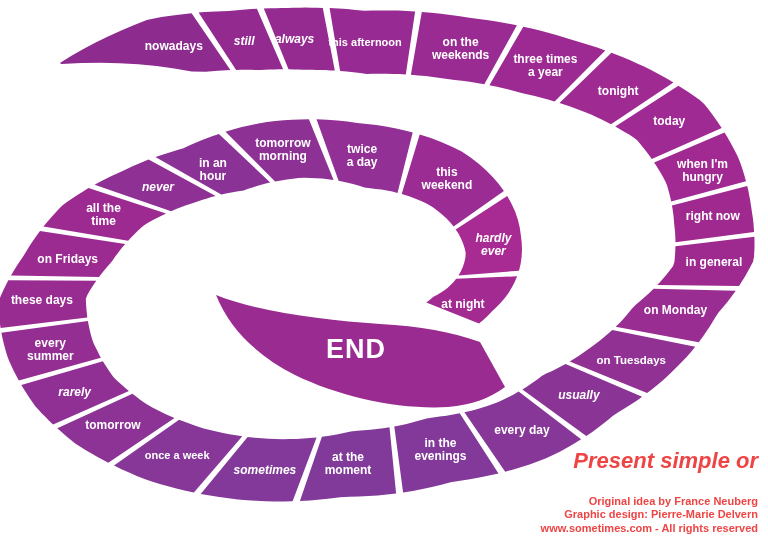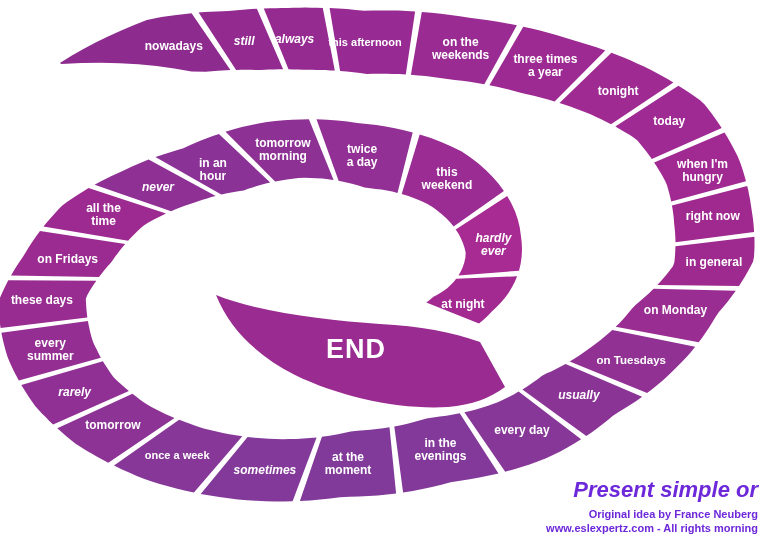--- a/index.html
+++ b/index.html
@@ -6,21 +6,21 @@
   #stage{position:relative;width:768px;height:543px;background:#fff;overflow:hidden;
          font-family:"Liberation Sans", sans-serif;}
   #board{position:absolute;left:0;top:0;}
   .seg-label{fill:#ffffff;font-weight:bold;text-anchor:middle;
              font-family:"Liberation Sans", sans-serif;}
   .seg-label.it{font-style:italic;}
   #title-block{position:absolute;right:10px;bottom:8px;text-align:right;}
   .title-line{font-weight:bold;font-style:italic;font-size:22px;line-height:24px;
               letter-spacing:0px;}
   .credit-line{font-weight:bold;font-size:11px;line-height:13.5px;margin-top:0;}
-  .credits{margin-top:6px;}
+  .credits{margin-top:22px;}
 </style>
 </head>
 <body>
 
 <div id="stage" style="background: rgb(255, 255, 255);">
   <svg id="board" width="768" height="543" viewBox="0 0 768 543" xmlns="http://www.w3.org/2000/svg">
     <g id="segments">
         <path d="M 59.9,62.9 L 71.5,55.8 L 83.4,49.1 L 95.6,42.6 L 108.0,36.5 L 120.7,30.7 L 133.6,25.3 L 146.8,20.1 L 161.4,16.9 L 176.5,14.9 L 191.6,13.2 L 230.4,70.1 L 218.0,70.7 L 205.5,71.7 L 191.6,71.6 L 174.3,68.5 L 156.5,66.1 L 138.3,64.3 L 119.6,63.2 L 100.5,62.7 L 81.1,63.0 L 61.4,63.9 Z" fill="#8d2b8f"></path>
         <path d="M 198.6,12.6 L 204.6,12.1 L 210.6,11.8 L 216.6,11.4 L 222.6,11.2 L 228.5,11.0 L 234.2,10.4 L 239.9,9.9 L 245.6,9.5 L 251.3,9.1 L 256.9,8.8 L 283.1,69.3 L 278.6,69.3 L 274.1,69.4 L 269.5,69.6 L 265.0,69.8 L 260.4,70.0 L 255.6,69.9 L 250.8,69.8 L 245.9,69.8 L 241.0,69.8 L 236.1,69.9 Z" fill="#922a90"></path>
         <path d="M 263.8,8.5 L 269.8,8.3 L 275.8,8.2 L 281.8,8.1 L 287.8,8.0 L 293.6,7.8 L 299.5,7.7 L 305.4,7.6 L 311.2,7.7 L 317.0,7.7 L 322.8,7.9 L 334.8,70.6 L 330.3,70.4 L 325.7,70.1 L 321.2,70.0 L 316.6,69.9 L 312.0,69.8 L 307.4,69.8 L 302.8,69.7 L 298.0,69.5 L 293.3,69.4 L 288.5,69.3 Z" fill="#952a91"></path>
@@ -91,20 +91,21 @@
         <text x="158.0" class="seg-label it" font-size="12"><tspan x="158.0" y="191.0">never</tspan></text>
         <text x="212.9" class="seg-label" font-size="12"><tspan x="212.9" y="166.7">in an</tspan><tspan x="212.9" y="179.7">hour</tspan></text>
         <text x="282.9" class="seg-label" font-size="12"><tspan x="282.9" y="147.1">tomorrow</tspan><tspan x="282.9" y="160.1">morning</tspan></text>
         <text x="362.1" class="seg-label" font-size="12"><tspan x="362.1" y="152.6">twice</tspan><tspan x="362.1" y="165.6">a day</tspan></text>
         <text x="446.9" class="seg-label" font-size="12"><tspan x="446.9" y="176.1">this</tspan><tspan x="446.9" y="189.1">weekend</tspan></text>
         <text x="493.4" class="seg-label it" font-size="12"><tspan x="493.4" y="242.1">hardly</tspan><tspan x="493.4" y="255.1">ever</tspan></text>
         <text x="462.9" class="seg-label" font-size="12"><tspan x="462.9" y="307.8">at night</tspan></text>
       </g>
   </svg>
 
-  <div id="title-block" style="color: #6d28d9;">
+  <div id="title-block" style="color: #ef4444;">
     <div class="title-line">Present simple or</div>
     <div class="credits">
       <div class="credit-line">Original idea by France Neuberg</div>
-      <div class="credit-line">www.eslexpertz.com - All rights morning</div>
+      <div class="credit-line">Graphic design: Pierre-Marie Delvern</div>
+      <div class="credit-line">www.sometimes.com - All rights reserved</div>
     </div>
   </div>
 </div>
 
 </body></html>

